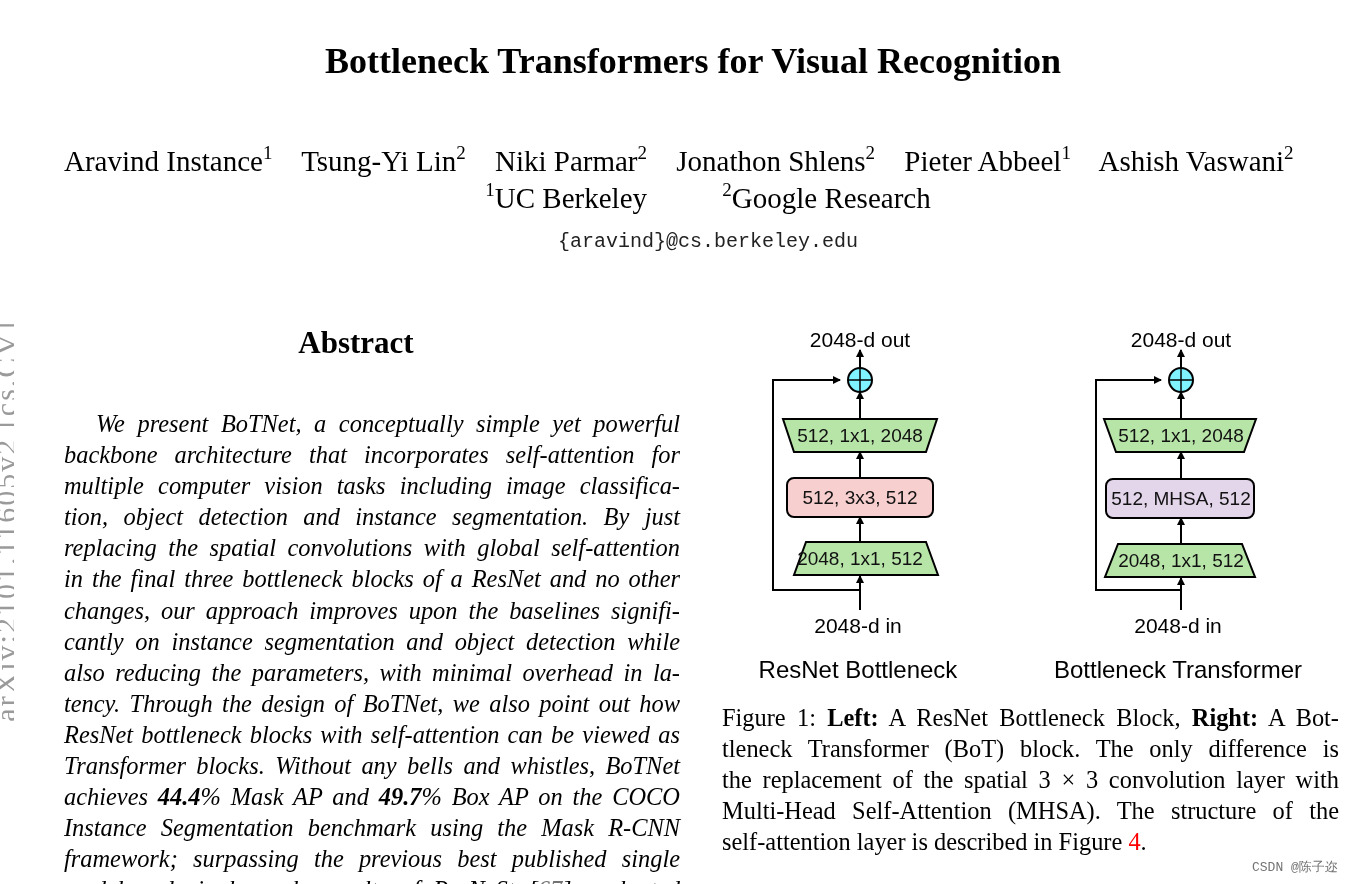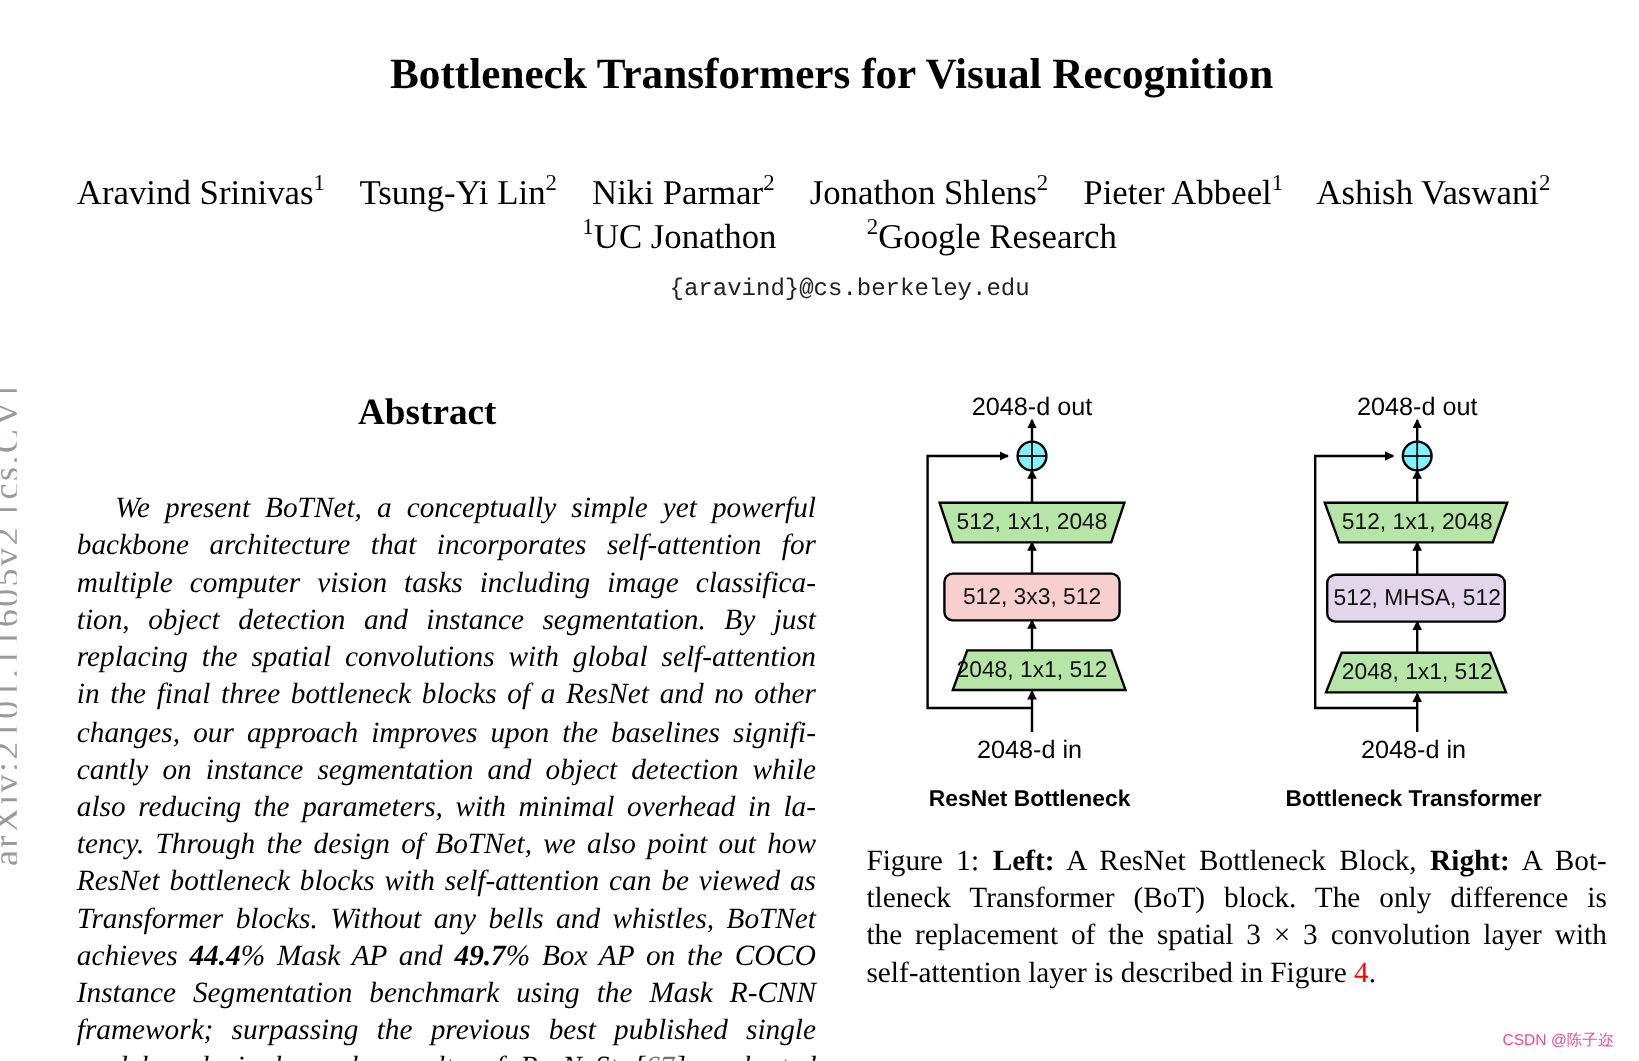--- a/index.html
+++ b/index.html
@@ -49,59 +49,59 @@
     .abstract-body b { font-weight: bold; }
     .cite-link { color: #737373; font-style: italic; }
 
     .figure { position: absolute; left: 720px; top: 320px; width: 640px; height: 370px; }
     .fig-svg { position: absolute; left: 0; top: 0; }
     .fig-label {
       position: absolute; font-family: "Liberation Sans", sans-serif;
       font-size: 21px; text-align: center; white-space: nowrap;
     }
     .fig-title {
-      position: absolute; font-family: "Liberation Sans", sans-serif; font-weight: bold;
-      font-size: 19px; text-align: center; white-space: nowrap;
+      position: absolute; font-family: "Liberation Sans", sans-serif; font-weight: normal;
+      font-size: 24px; text-align: center; white-space: nowrap;
     }
     .block-text {
       position: absolute; font-family: "Liberation Sans", sans-serif; font-size: 19px;
       text-align: center; white-space: nowrap; line-height: 22px; color: #111;
     }
     .caption {
       position: absolute; left: 722px; top: 702px; width: 617px;
       font-size: 24.4px; line-height: 31px;
     }
     .caption .line { display: block; text-align: justify; text-align-last: justify; white-space: nowrap; }
     .caption .line.last { text-align-last: left; }
     .fig-ref { color: #ff0000; }
     .watermark {
       position: absolute; left: 1252px; top: 858px;
-      font-family: Liberation Sans, sans-serif; font-size: 13px; color: #ec4899;
+      font-family: Liberation Mono, monospace; font-size: 13px; color: #737373;
     }
   </style>
 </head>
 <body>
 
 <div class="arxiv-stamp">
   <span>arXiv:2101.11605v2 [cs.CV]</span>
 </div>
 
 <h1 class="title" style="margin:0;">Bottleneck Transformers for Visual Recognition</h1>
 
 <div class="authors">
-  <span class="author"><span>Aravind Srinivas</span><sup>1</sup></span>
+  <span class="author"><span>Aravind Instance</span><sup>1</sup></span>
   <span class="author"><span>Tsung-Yi Lin</span><sup>2</sup></span>
   <span class="author"><span>Niki Parmar</span><sup>2</sup></span>
   <span class="author"><span>Jonathon Shlens</span><sup>2</sup></span>
   <span class="author"><span>Pieter Abbeel</span><sup>1</sup></span>
   <span class="author" style="margin-right:0"><span>Ashish Vaswani</span><sup>2</sup></span>
 </div>
 
 <div class="affils">
-  <span class="affil"><sup>1</sup><span>UC Jonathon</span></span>
+  <span class="affil"><sup>1</sup><span>UC Berkeley</span></span>
   <span class="affil"><sup>2</sup><span>Google Research</span></span>
 </div>
 
 <div class="email">{aravind}@cs.berkeley.edu</div>
 
 <h2 class="abstract-heading" style="margin:0;">Abstract</h2>
 
 <div class="abstract-body">
   <span class="line indent">We present BoTNet, a conceptually simple yet powerful</span>
   <span class="line">backbone architecture that incorporates self-attention for</span>
@@ -178,16 +178,17 @@
   <div class="block-text" style="left:381px; top:168px; width:160px;">512, MHSA, 512</div>
   <div class="block-text" style="left:381px; top:230px; width:160px;">2048, 1x1, 512</div>
   <div class="fig-label" style="left:378px; top:294px; width:160px;">2048-d in</div>
   <div class="fig-title" style="left:318px; top:336px; width:280px;text-align:center;">Bottleneck Transformer</div>
 </div>
 
 <div class="caption">
   <span class="line"><span>Figure 1: </span><b>Left:</b><span> A ResNet Bottleneck Block, </span><b>Right:</b><span> A Bot-</span></span>
   <span class="line">tleneck Transformer (BoT) block.  The only difference is</span>
   <span class="line">the replacement of the spatial 3 × 3 convolution layer with</span>
+  <span class="line">Multi-Head Self-Attention (MHSA). The structure of the</span>
   <span class="line last"><span>self-attention layer is described in Figure </span><a class="fig-ref">4</a><span>.</span></span>
 </div>
 
 <div class="watermark">CSDN @陈子迩</div>
 
 </body></html>

